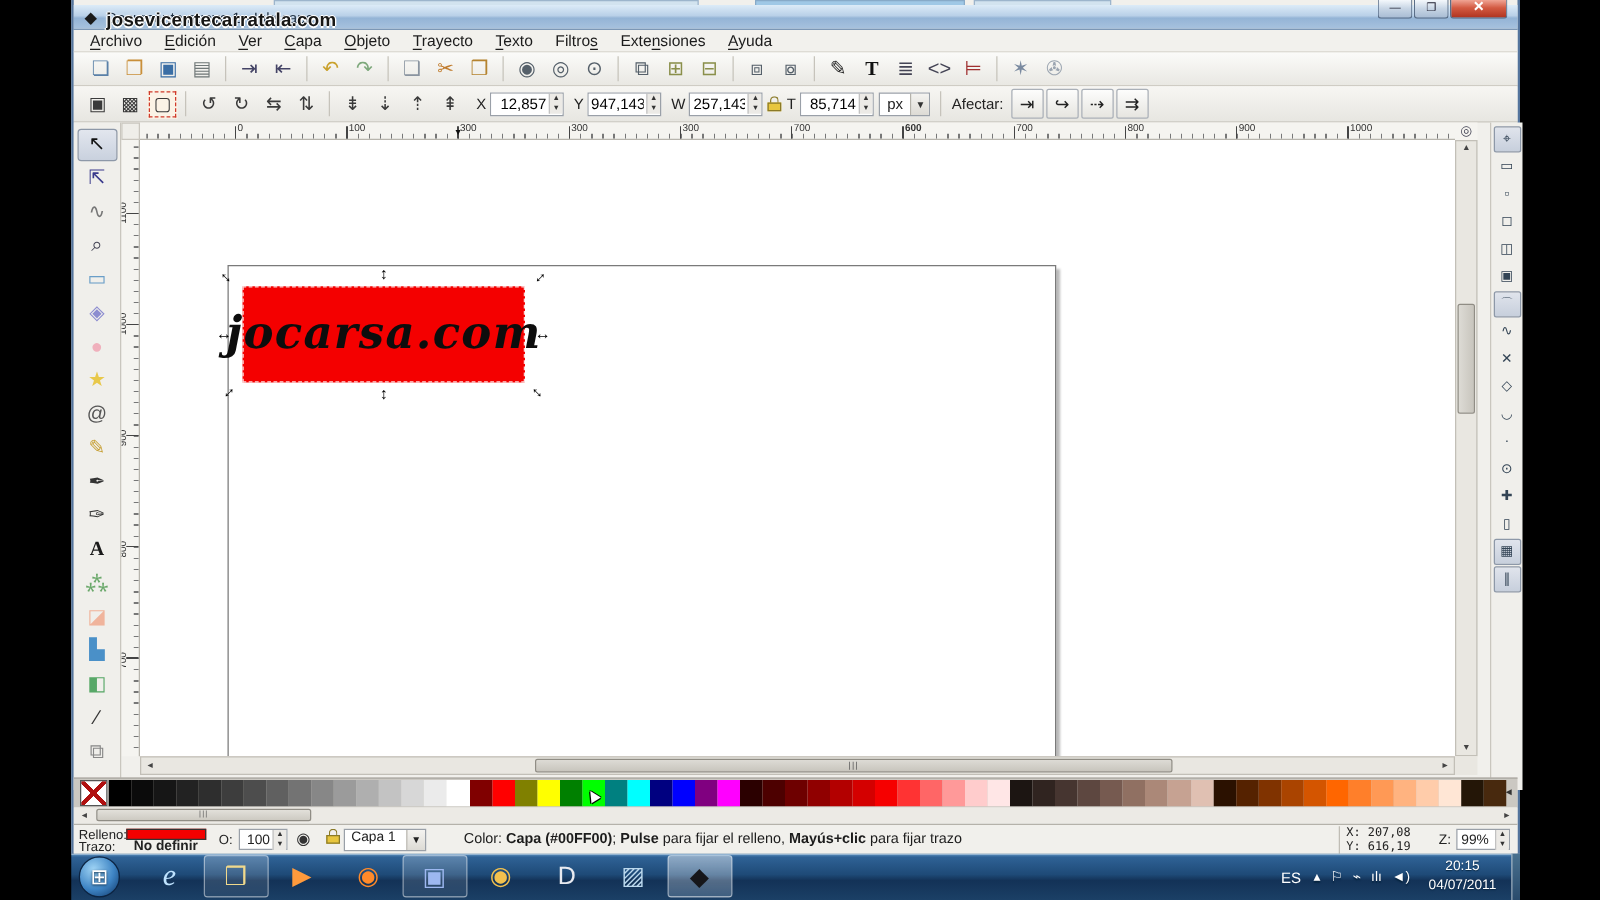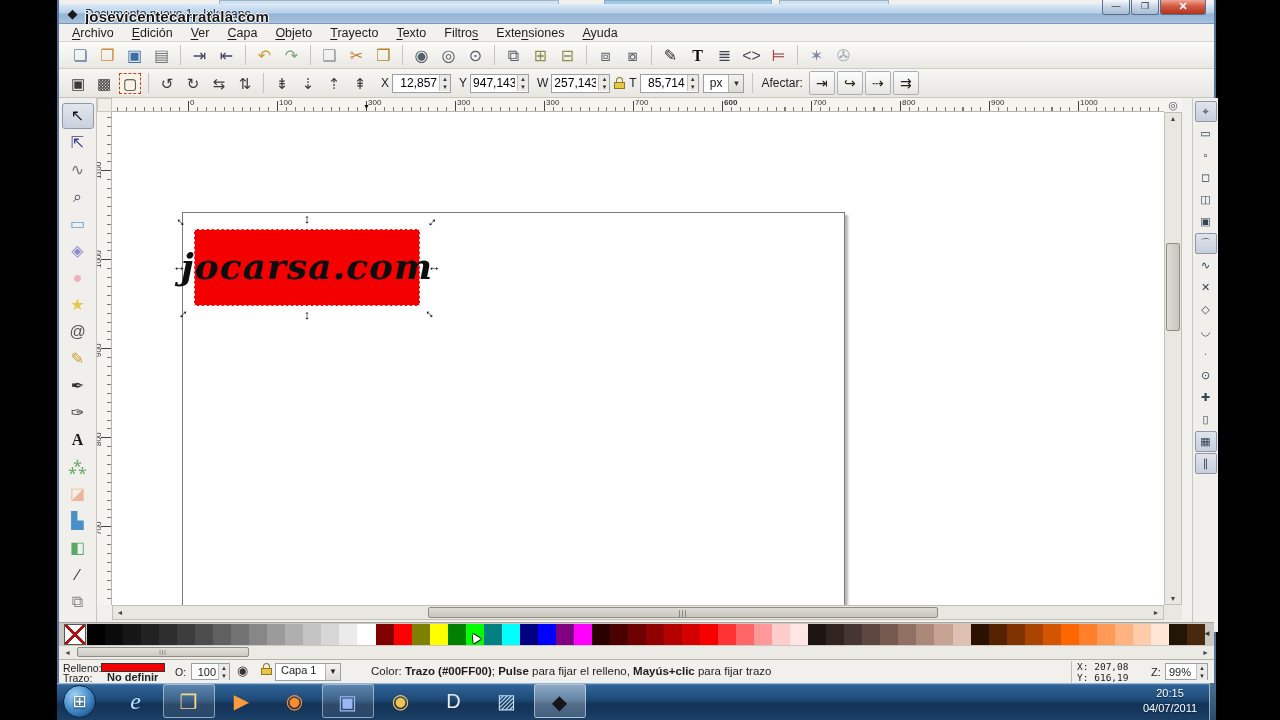--- a/index.html
+++ b/index.html
@@ -448,21 +448,21 @@
         </span>
     </span>
     <span class="eyeic" style="left:178px;">◉</span>
     <span class="lockic" style="left:198px;">
       <span class="lockmini" style="display:inline-block;"><span class="shac"></span><span class="bod"></span></span>
     </span>
     <span class="layerbox">
       <span class="lv">Capa 1</span>
       <span class="lb">▼</span>
     </span>
-    <span class="msg" id="statusmsg"><span>Color: </span><span class="b">Trazo (#00FF00)</span><span>; </span><span class="b">Pulse</span><span> para fijar el relleno, </span><span class="b">Mayús+clic</span><span> para fijar trazo</span></span>
+    <span class="msg" id="statusmsg"><span>Color: </span><span class="b">Capa (#00FF00)</span><span>; </span><span class="b">Pulse</span><span> para fijar el relleno, </span><span class="b">Mayús+clic</span><span> para fijar trazo</span></span>
     <span class="xy">
       <span>X:</span> <span>207,08</span><br>
       <span>Y:</span> <span>616,19</span>
     </span>
     <span class="zlab">Z:</span>
     <span class="sspin" style="left:1106px;top:3px;">
       <span class="v" style="width:30px;text-align:center;">99%</span>
       <span class="ud">
           <i>▲</i>
           <i>▼</i>
@@ -479,18 +479,26 @@
       <div class="tba" style="color: rgb(191, 227, 255); font-style: italic; font-family: &quot;Liberation Serif&quot;, serif; font-size: 24px;">e</div>
       <div class="tba framed" style="color: rgb(240, 217, 140);">❒</div>
       <div class="tba" style="color: rgb(255, 154, 60);">▶</div>
       <div class="tba" style="color: rgb(255, 138, 42);">◉</div>
       <div class="tba framed" style="color: rgb(157, 184, 240);">▣</div>
       <div class="tba" style="color: rgb(242, 193, 78);">◉</div>
       <div class="tba" style="color: rgb(232, 234, 240);">D</div>
       <div class="tba" style="color: rgb(188, 217, 238);">▨</div>
       <div class="tba framed active" style="color: rgb(22, 22, 26);">◆</div>
     </div>
+  <div class="tray" id="tray">
+    <span class="lang">ES</span>
+  <span class="tri">▴</span>
+      <span class="tri">⚐</span>
+      <span class="tri">⌁</span>
+      <span class="tri">ılı</span>
+      <span class="tri">◄)</span>
+    </div>
   <div class="clock">
     <span>20:15</span><br>
     <span>04/07/2011</span>
   </div>
   <div class="showdesk"></div>
 </div>
 
 </body></html>

